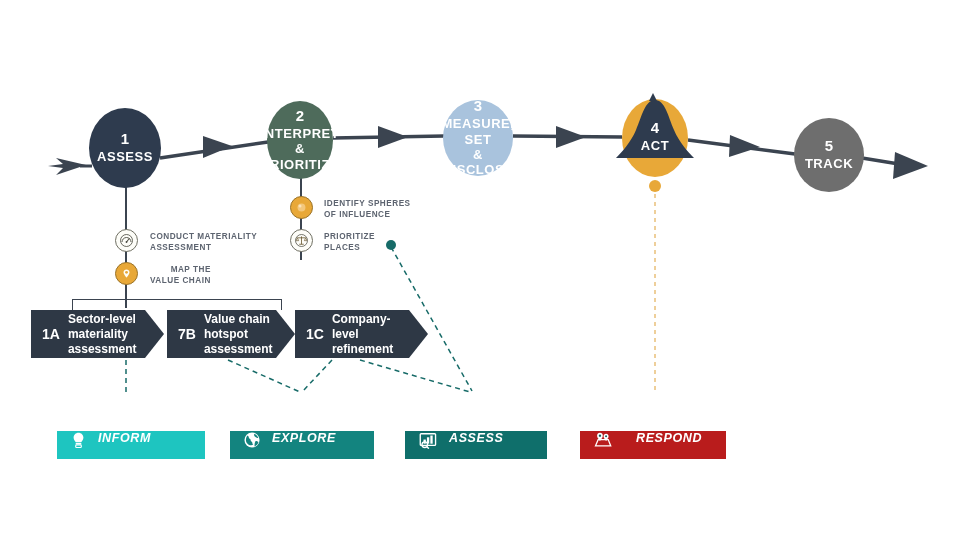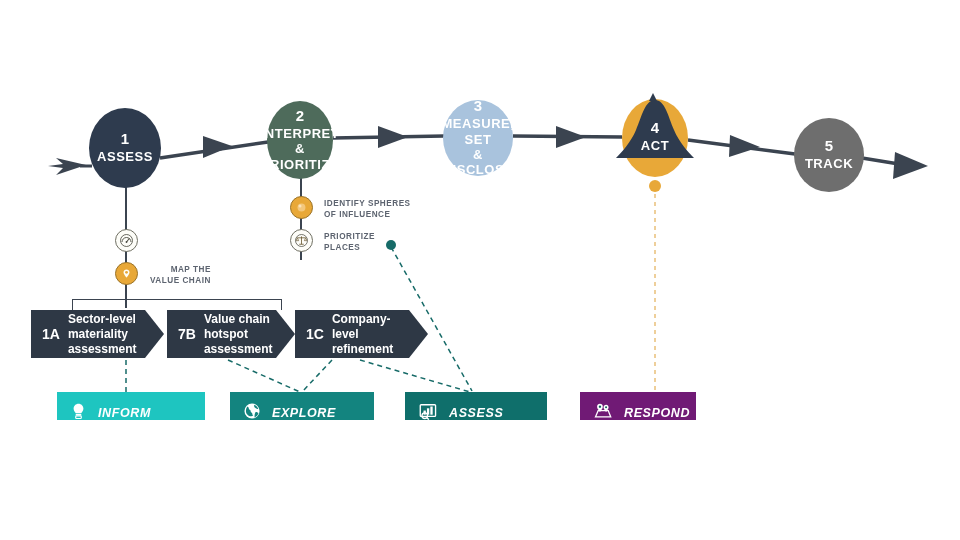--- a/index.html
+++ b/index.html
@@ -31,21 +31,21 @@
         display:flex;align-items:center;color:#fff;
         clip-path:polygon(0 0,calc(100% - 19px) 0,100% 50%,calc(100% - 19px) 100%,0 100%);}
   .chev .code{font-size:14px;font-weight:700;margin-left:11px;flex:0 0 auto;}
   .chev .txt{font-size:12px;font-weight:700;line-height:1.25;margin-left:8px;
              margin-right:20px;}
 
   
   .brk{position:absolute;border:solid #3b4450;z-index:4;}
 
   
-  .bar{position:absolute;height:28px;display:flex;align-items:flex-end;z-index:6;}
+  .bar{position:absolute;height:28px;display:flex;align-items:flex-start;z-index:6;margin-top:39px;}
   .bar .bico{flex:0 0 auto;margin-left:13px;display:flex;align-items:center;}
   .bar .blab{font-size:12.5px;font-style:italic;font-weight:700;color:#ffffff;
              letter-spacing:.6px;margin-left:11px;}
 
   
   #dash{position:absolute;left:0;top:0;width:960px;height:540px;z-index:5;
         pointer-events:none;}
 </style>
 </head>
 <body>
@@ -112,20 +112,22 @@
   <div class="stem" style="left:300px;top:178px;height:82px;"></div>
 
   <div class="bullet" style="left:115px;top:229px;">
     <svg width="15" height="15" viewBox="0 0 20 20">
       <circle cx="10" cy="10" r="8" fill="#fdfdf8" stroke="#4a4a40" stroke-width="1.1"></circle>
       <path d="M4 12 A6 6 0 0 1 16 12" fill="none" stroke="#4a4a40" stroke-width="1.2"></path>
       <line x1="10" y1="12" x2="14" y2="7" stroke="#4a4a40" stroke-width="1.4"></line>
       <circle cx="10" cy="12" r="1.2" fill="#4a4a40"></circle>
     </svg>
   </div>
+  <div class="sublabel" style="left:150px;top:232px;white-space:pre-line;">CONDUCT MATERIALITY
+ASSESSMENT</div>
 
   <div class="bullet fill" style="left:115px;top:262px;">
     <svg width="15" height="15" viewBox="0 0 20 20">
       <circle cx="10" cy="10" r="8.2" fill="#e8a838"></circle>
       <path d="M10 4.5 C12.3 4.5 14 6.2 14 8.4 C14 11 10 15.5 10 15.5
                C10 15.5 6 11 6 8.4 C6 6.2 7.7 4.5 10 4.5 Z" fill="#fdfdf8"></path>
       <circle cx="10" cy="8.4" r="1.9" fill="#e8a838"></circle>
     </svg>
   </div>
   <div class="sublabel" style="left:150px;top:265px;white-space:pre-line;text-align:right;">MAP THE
@@ -231,21 +233,21 @@
         <rect x="6" y="9.5" width="2.6" height="4.6" fill="#ffffff"></rect>
         <rect x="9.8" y="7" width="2.6" height="7.1" fill="#ffffff"></rect>
         <rect x="13.6" y="5" width="2.6" height="9.1" fill="#ffffff"></rect>
         <circle cx="7.4" cy="15.2" r="3.1" fill="none" stroke="#ffffff" stroke-width="1.5"></circle>
         <line x1="9.6" y1="17.4" x2="12" y2="19.6" stroke="#ffffff" stroke-width="1.6"></line>
       </svg>
     </span>
     <span class="blab">ASSESS</span>
   </div>
 
-  <div class="bar" style="left:580px;top:392px;width:116px;background:#701a75;">
+  <div class="bar" style="left:580px;top:392px;width:146px;background:#b91c1c;gap:12px;">
     <span class="bico">
       <svg width="20" height="18" viewBox="0 0 22 20">
         <path d="M2.6 16.6 L5.6 9.6 L16.8 9.6 L19.6 16.6 Z" fill="none" stroke="#ffffff" stroke-width="1.4"></path>
         <path d="M7.6 2 C9.4 2 10.8 3.4 10.8 5.2 C10.8 7.4 7.6 11 7.6 11
                  C7.6 11 4.4 7.4 4.4 5.2 C4.4 3.4 5.8 2 7.6 2 Z" fill="#ffffff"></path>
         <circle cx="7.6" cy="5.2" r="1.3" fill="#0d5f5c"></circle>
         <path d="M14.4 3 C16 3 17.2 4.2 17.2 5.8 C17.2 7.8 14.4 11 14.4 11
                  C14.4 11 11.6 7.8 11.6 5.8 C11.6 4.2 12.8 3 14.4 3 Z" fill="#ffffff"></path>
         <circle cx="14.4" cy="5.8" r="1.1" fill="#0d5f5c"></circle>
       </svg>

